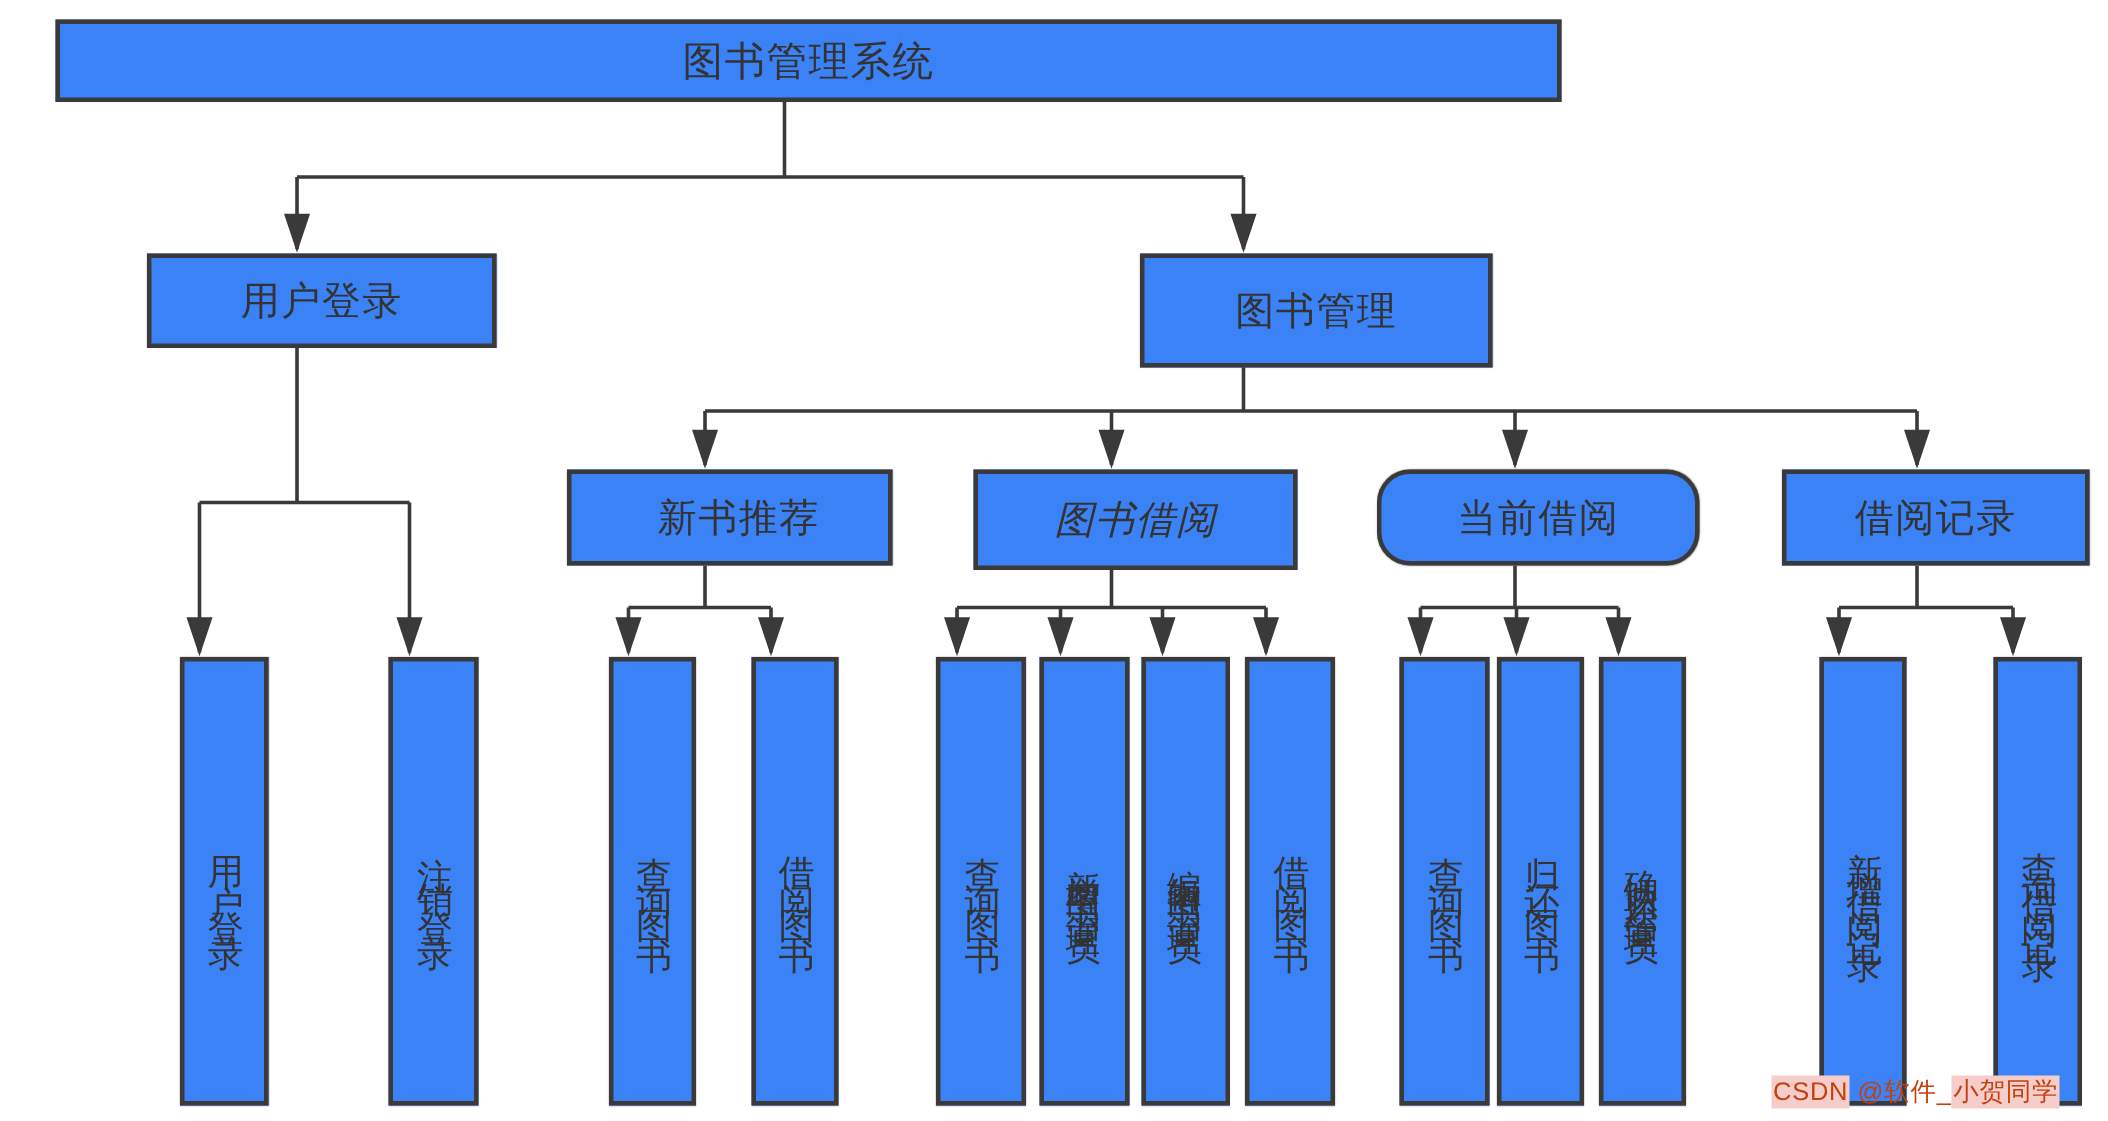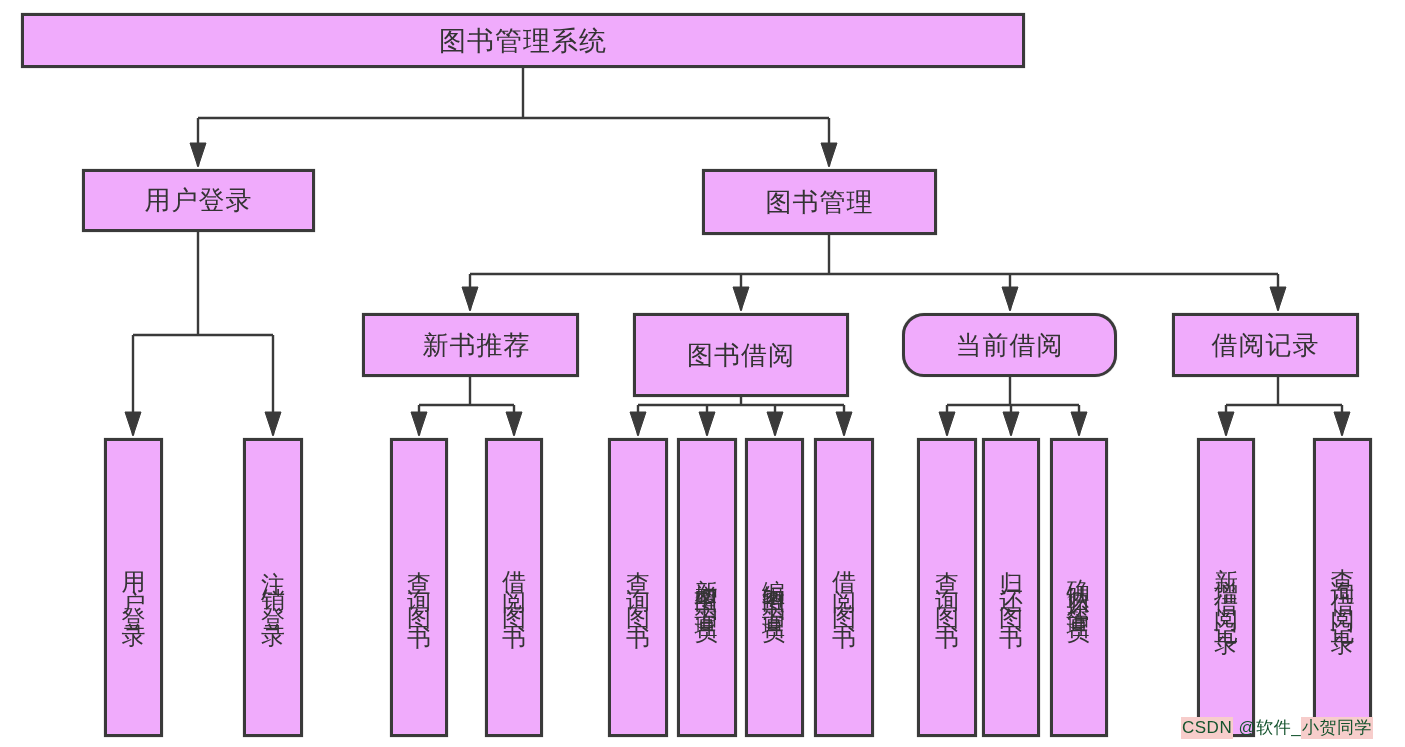--- a/index.html
+++ b/index.html
@@ -7,44 +7,45 @@
     position:relative;
     width:1405px;height:747px;
     background:#ffffff;
     font-family:"Liberation Sans","DejaVu Sans",sans-serif;
     overflow:hidden;
   }
   #connectors{position:absolute;left:0;top:0;}
   .box{
     position:absolute;
     box-sizing:border-box;
-    background:#f0abfc;
+    background:#3b82f6;
     border:3px solid #3a3a3a;
     box-shadow:0 0 1px rgba(60,60,60,.55);
     display:flex;
     align-items:center;
     justify-content:center;
     color:#333333;
+    margin-left:16px;
   }
   .hbox{font-size:26px;letter-spacing:1px;}
   .root-box{font-size:27px;}
   .vbox span{
     writing-mode:vertical-rl;
     text-orientation:mixed;
     white-space:nowrap;
     color:#333333;
   }
   .vs span{font-size:24px;letter-spacing:18px;}
   .vm span{font-size:24px;letter-spacing:13px;}
   .vl span{font-size:23px;letter-spacing:6px;}
   #watermark{
     position:absolute;
     left:1181px;top:716px;
     font-size:17px;
-    color:#14532d;
+    color:#c2410c;
     letter-spacing:0.5px;
     white-space:nowrap;
   }
   #watermark .hl{background:#f7cdcb;padding:1px 1px 2px 1px;}
 </style>
 </head>
 <body>
 
 <div id="stage">
 
@@ -82,26 +83,26 @@
       <path d="M1011 405 V435" marker-end="url(#arw)"></path>
       <path d="M1079 405 V435" marker-end="url(#arw)"></path>
       <path d="M1226 405 V435" marker-end="url(#arw)"></path>
       <path d="M1342 405 V435" marker-end="url(#arw)"></path>
     </g>
   </svg>
 
   <div class="box hbox root-box" style="left:21px;top:13px;width:1004px;height:55px;">图书管理系统</div>
 
   <div class="box hbox" style="left:82px;top:169px;width:233px;height:63px;">用户登录</div>
-  <div class="box hbox" style="left:702px;top:169px;width:235px;height:66px;">图书管理</div>
+  <div class="box hbox" style="left:744px;top:169px;width:235px;height:76px;">图书管理</div>
 
   <div class="box hbox" style="left:362px;top:313px;width:217px;height:64px;padding-left:12px;">新书推荐</div>
-  <div class="box hbox" style="left:633px;top:313px;width:216px;height:84px;">图书借阅</div>
+  <div class="box hbox" style="left:633px;top:313px;width:216px;height:67px;font-style:italic;">图书借阅</div>
   <div class="box hbox" style="left:902px;top:313px;width:215px;height:64px;border-radius:22px;">当前借阅</div>
-  <div class="box hbox" style="left:1172px;top:313px;width:187px;height:64px;">借阅记录</div>
+  <div class="box hbox" style="left:1172px;top:313px;width:205px;height:64px;">借阅记录</div>
 
   <div class="box vbox vs" style="left:104px;top:438px;width:59px;height:299px;">
     <span>用户登录</span>
   </div>
   <div class="box vbox vs" style="left:243px;top:438px;width:60px;height:299px;">
     <span>注销登录</span>
   </div>
 
   <div class="box vbox vs" style="left:390px;top:438px;width:58px;height:299px;">
     <span>查询图书</span>

